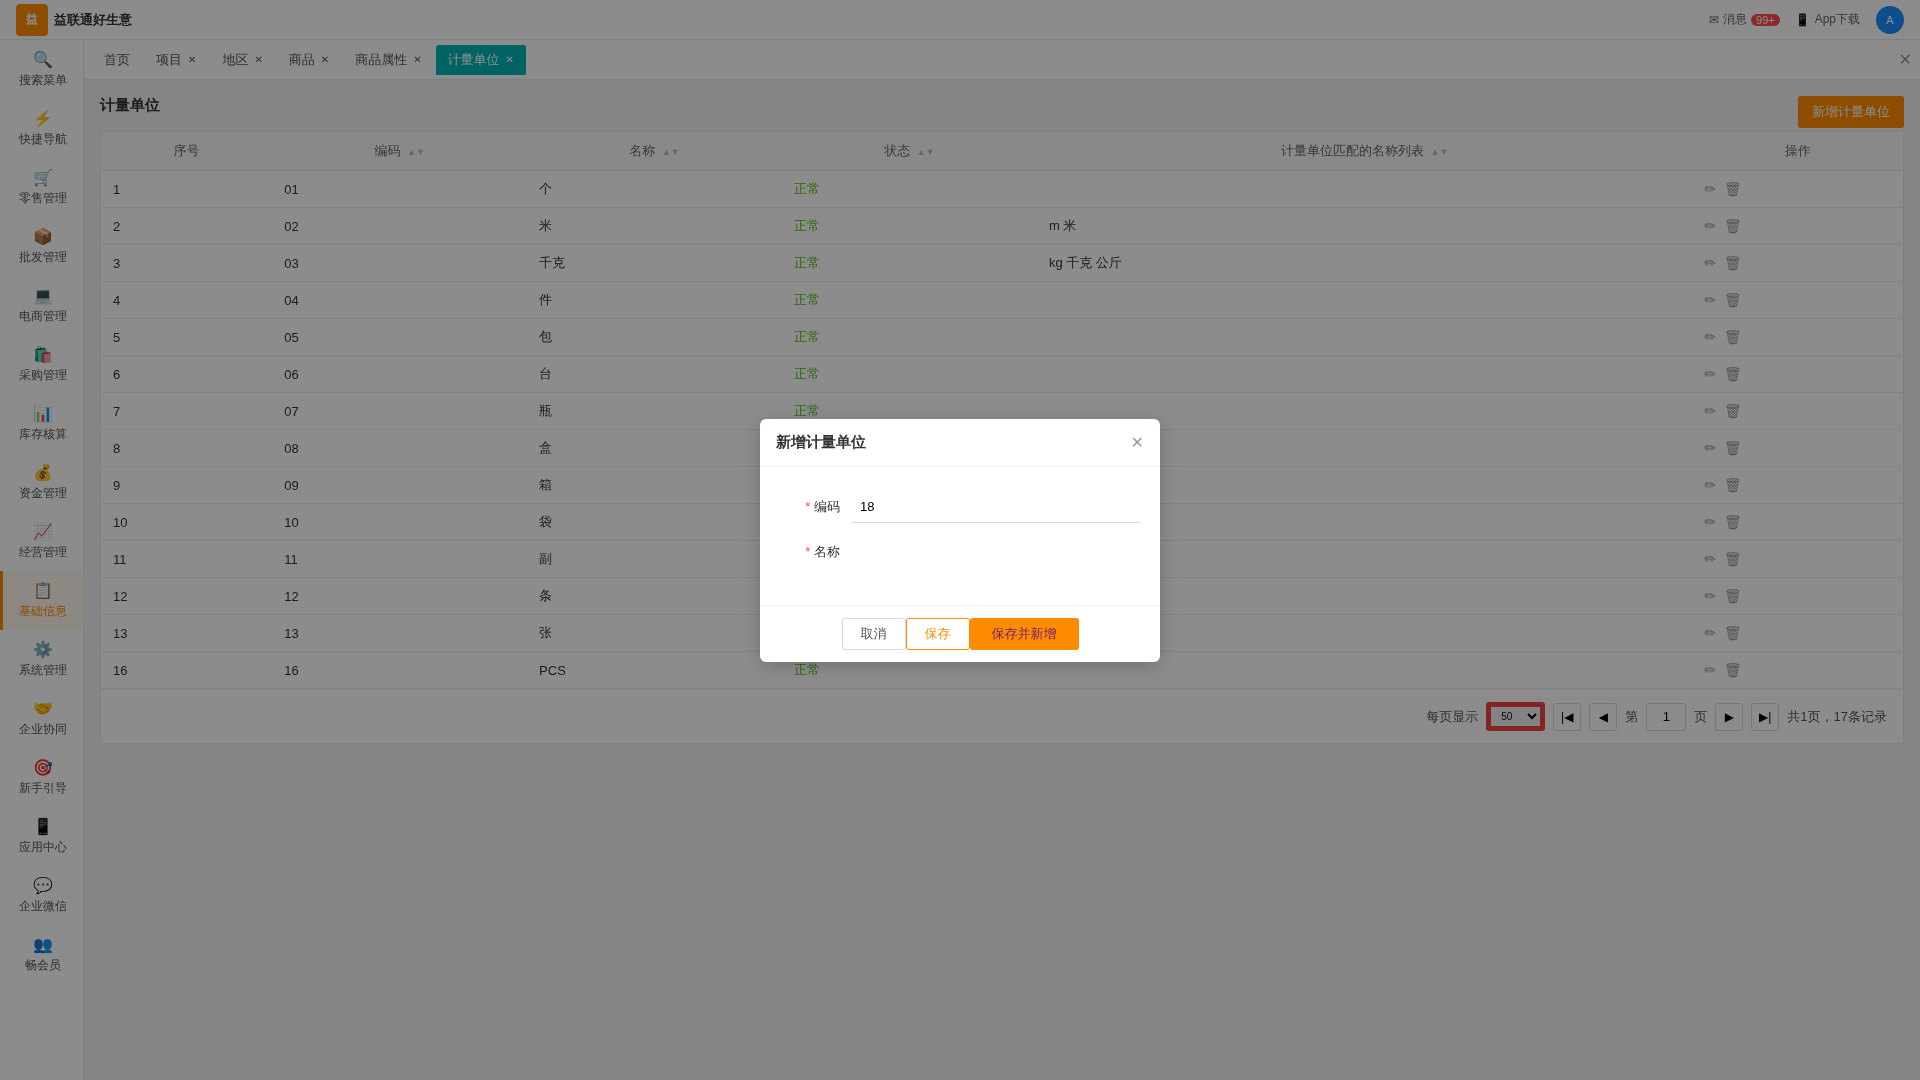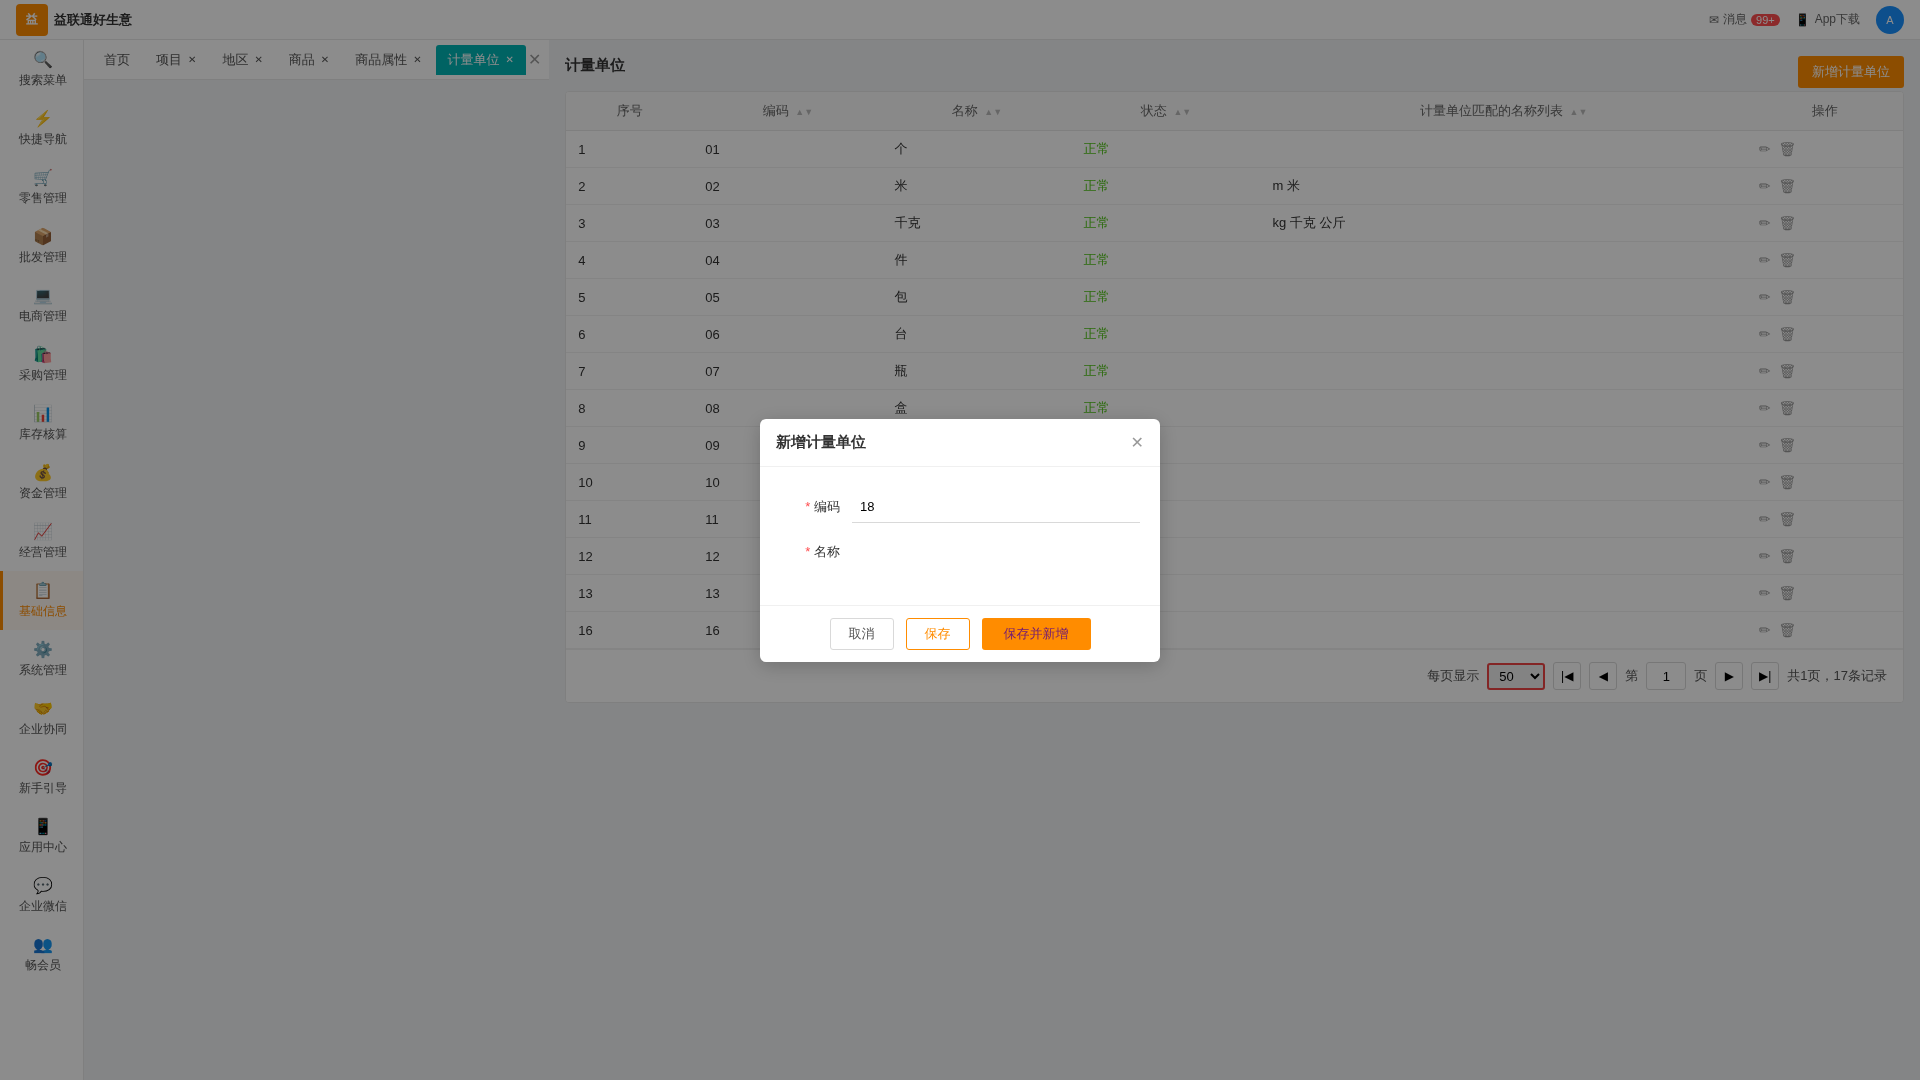--- a/index.html
+++ b/index.html
@@ -19,21 +19,21 @@
     
     .main-layout { display: flex; flex: 1; overflow: hidden; }
 
     
     .sidebar { width: 84px; background: #fff; border-right: 1px solid #e8e8e8; display: flex; flex-direction: column; overflow-y: auto; }
     .sidebar-item { padding: 10px 4px; text-align: center; cursor: pointer; font-size: 12px; color: #555; display: flex; flex-direction: column; align-items: center; gap: 3px; border-left: 3px solid transparent; }
     .sidebar-item.active { background: #fff7f0; color: #ff8c00; border-left: 3px solid #ff8c00; }
     .sidebar-item .icon { font-size: 16px; }
 
     
-    .content-area { flex: 1; display: flex; flex-direction: row; overflow: hidden; background: #f0f2f5; }
+    .content-area { flex: 1; display: flex; flex-direction: column; overflow: hidden; background: #f0f2f5; }
 
     
     .tabbar { height: 40px; background: #fff; display: flex; align-items: center; padding: 0 8px; border-bottom: 1px solid #e8e8e8; gap: 2px; }
     .tab { padding: 6px 12px; font-size: 13px; cursor: pointer; color: #555; display: flex; align-items: center; gap: 6px; border-radius: 3px 3px 0 0; white-space: nowrap; }
     .tab.active { background: #00b4b4; color: white; }
     .tab .close-btn { font-size: 10px; color: inherit; cursor: pointer; }
     .tab-close-all { margin-left: auto; color: #999; cursor: pointer; font-size: 16px; }
 
     
     .page-content { flex: 1; padding: 16px; overflow: auto; position: relative; }
@@ -50,37 +50,37 @@
     thead tr { background: #fafafa; }
     thead th { padding: 10px 12px; text-align: center; color: #666; font-weight: normal; border-bottom: 1px solid #e8e8e8; white-space: nowrap; }
     tbody tr { border-bottom: 1px solid #f0f0f0; }
     tbody td { padding: 9px 12px; color: #333; }
     .status-normal { color: #52c41a; margin-top: 15px; }
     .action-icons { display: flex; gap: 8px; }
     .action-icon { color: #999; cursor: pointer; font-size: 14px; }
 
     
     .pagination { display: flex; align-items: center; justify-content: flex-end; padding: 12px 16px; gap: 8px; font-size: 13px; color: #555; background: white; border-top: 1px solid #f0f0f0; }
-    .pagination select { border: 2px solid #ef4444; padding: 3px 6px; border-radius: 3px; font-size: 13px; }
+    .pagination select { border: 5px solid #ef4444; padding: 3px 6px; border-radius: 3px; font-size: 10px; }
     .pagination-btn { width: 28px; height: 28px; border: 1px solid #d9d9d9; background: white; cursor: pointer; border-radius: 3px; display: flex; align-items: center; justify-content: center; font-size: 12px; }
     .pagination-input { width: 40px; height: 28px; border: 1px solid #d9d9d9; text-align: center; border-radius: 3px; font-size: 13px; }
 
     
     .modal-overlay { position: fixed; top: 0; left: 0; width: 100%; height: 100%; background: rgba(0,0,0,0.45); z-index: 1000; display: flex; align-items: center; justify-content: center; }
     .modal { background: white; border-radius: 6px; width: 400px; box-shadow: 0 4px 20px rgba(0,0,0,0.2); overflow: hidden; }
     .modal-header { padding: 14px 16px; display: flex; justify-content: space-between; align-items: center; border-bottom: 1px solid #f0f0f0; }
     .modal-title { font-size: 15px; font-weight: bold; color: #333; }
     .modal-close { color: #999; cursor: pointer; font-size: 16px; }
     .modal-body { padding: 24px 20px; }
     .form-row { display: flex; align-items: center; margin-bottom: 20px; }
     .form-label { width: 60px; text-align: right; margin-right: 12px; color: #333; font-size: 13px; flex-shrink: 0; }
     .form-label.required::before { content: '* '; color: #ff4d4f; }
     .form-input { flex: 1; height: 32px; border: none; border-bottom: 1px solid #d9d9d9; outline: none; font-size: 13px; padding: 4px 8px; }
     .form-input.active { border-bottom: 2px solid #ff8c00; }
-    .modal-footer { padding: 12px 16px; display: flex; justify-content: center; gap: 12px; border-top: 1px solid #f0f0f0; }
+    .modal-footer { padding: 12px 16px; display: flex; justify-content: center; border-top: 1px solid #f0f0f0; }
     .btn-cancel { padding: 6px 18px; border: 1px solid #d9d9d9; background: white; border-radius: 3px; cursor: pointer; font-size: 13px; color: #555; }
     .btn-save { padding: 6px 18px; border: 1px solid #ff8c00; background: white; border-radius: 3px; cursor: pointer; font-size: 13px; color: #ff8c00; }
     .btn-save-add { padding: 6px 22px; border: none; background: #ff8c00; border-radius: 3px; cursor: pointer; font-size: 13px; color: #701a75; }
 
     .sort-arrows { display: inline-flex; flex-direction: column; margin-left: 3px; font-size: 9px; color: #bbb; vertical-align: middle; }
   </style>
 </head>
 <body>
 
 <div class="topbar">

